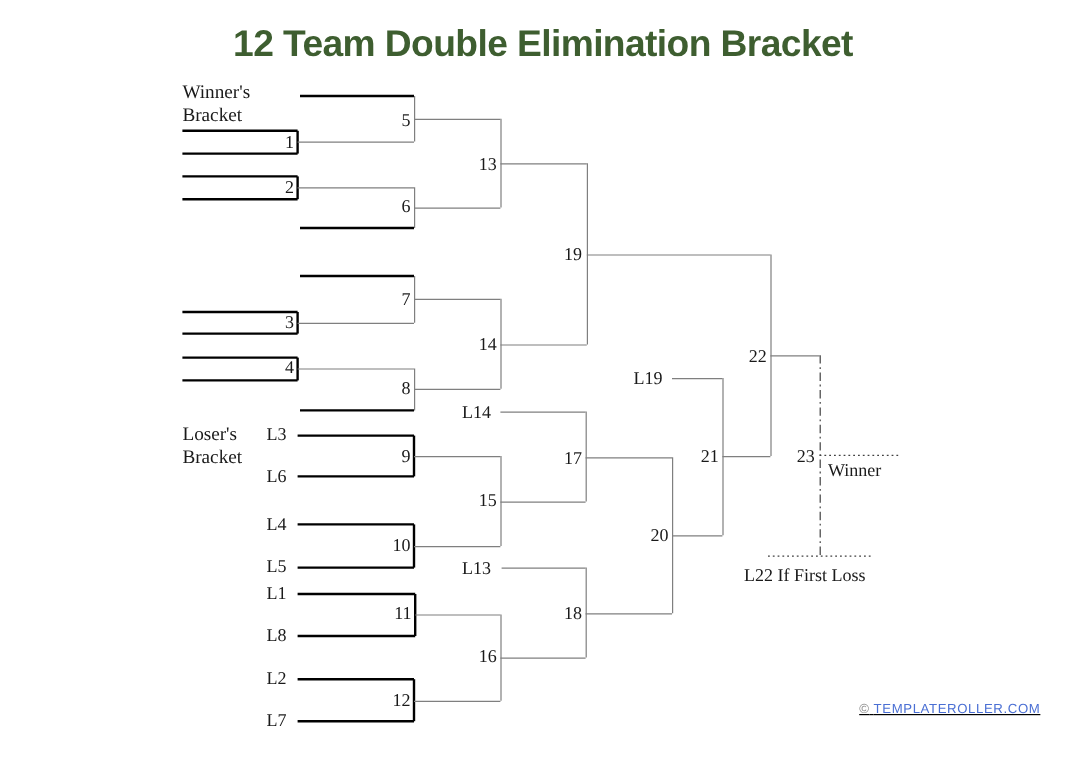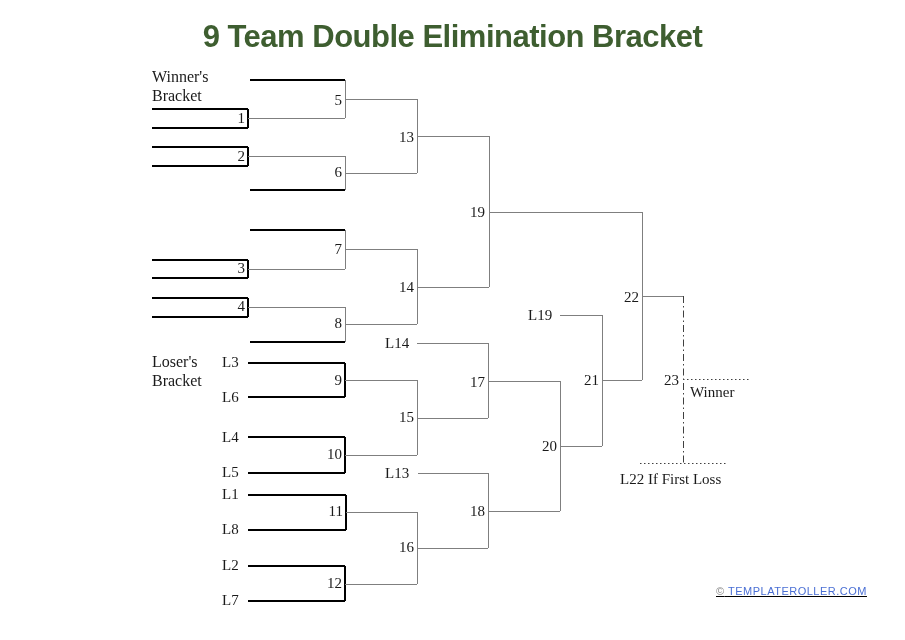--- a/index.html
+++ b/index.html
@@ -50,21 +50,21 @@
     cursor: pointer;
     text-decoration: underline;
   }
   #footer-copyright .sym { color: #8a8a8a; }
   #footer-copyright .brand { color: #4a6fd4; }
 </style>
 </head>
 <body>
 
 <div id="canvas">
-  <div id="page-title" style="color: rgb(62, 94, 48);">9 Team Double Elimination Bracket</div>
+  <div id="page-title" style="color: rgb(62, 94, 48);">12 Team Double Elimination Bracket</div>
 
   <svg id="bracket-svg" viewBox="0 0 905 640" xmlns="http://www.w3.org/2000/svg">
       <line x1="152" x2="248" y1="109" y2="109" stroke="#000000" stroke-width="2"></line>
       <line x1="152" x2="248" y1="128" y2="128" stroke="#000000" stroke-width="2"></line>
       <line x1="248" x2="248" y1="109" y2="128" stroke="#000000" stroke-width="2"></line>
       <line x1="248" x2="345" y1="118.5" y2="118.5" stroke="#7f7f7f" stroke-width="1"></line>
       <line x1="250" x2="345" y1="80" y2="80" stroke="#000000" stroke-width="2"></line>
       <line x1="345.5" x2="345.5" y1="80" y2="118" stroke="#7f7f7f" stroke-width="1"></line>
       <line x1="345" x2="417" y1="99.5" y2="99.5" stroke="#7f7f7f" stroke-width="1"></line>
       <line x1="152" x2="248" y1="147" y2="147" stroke="#000000" stroke-width="2"></line>

